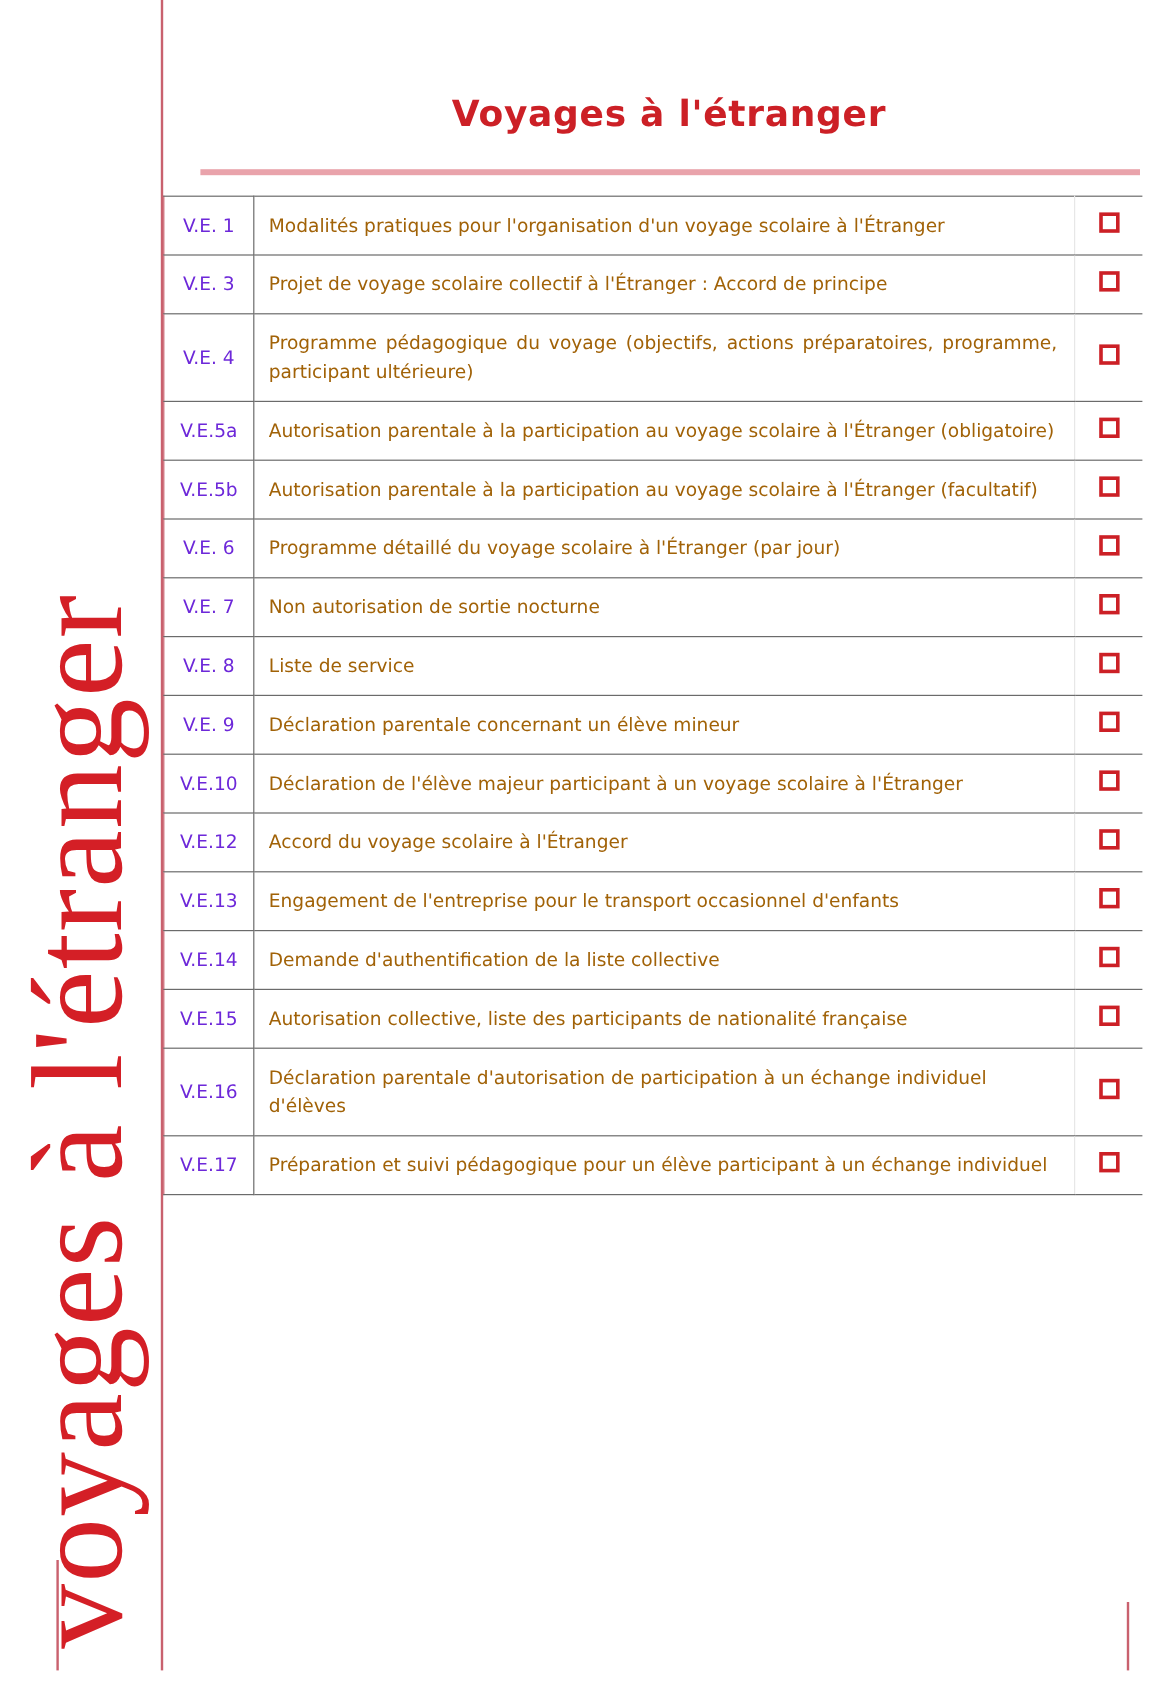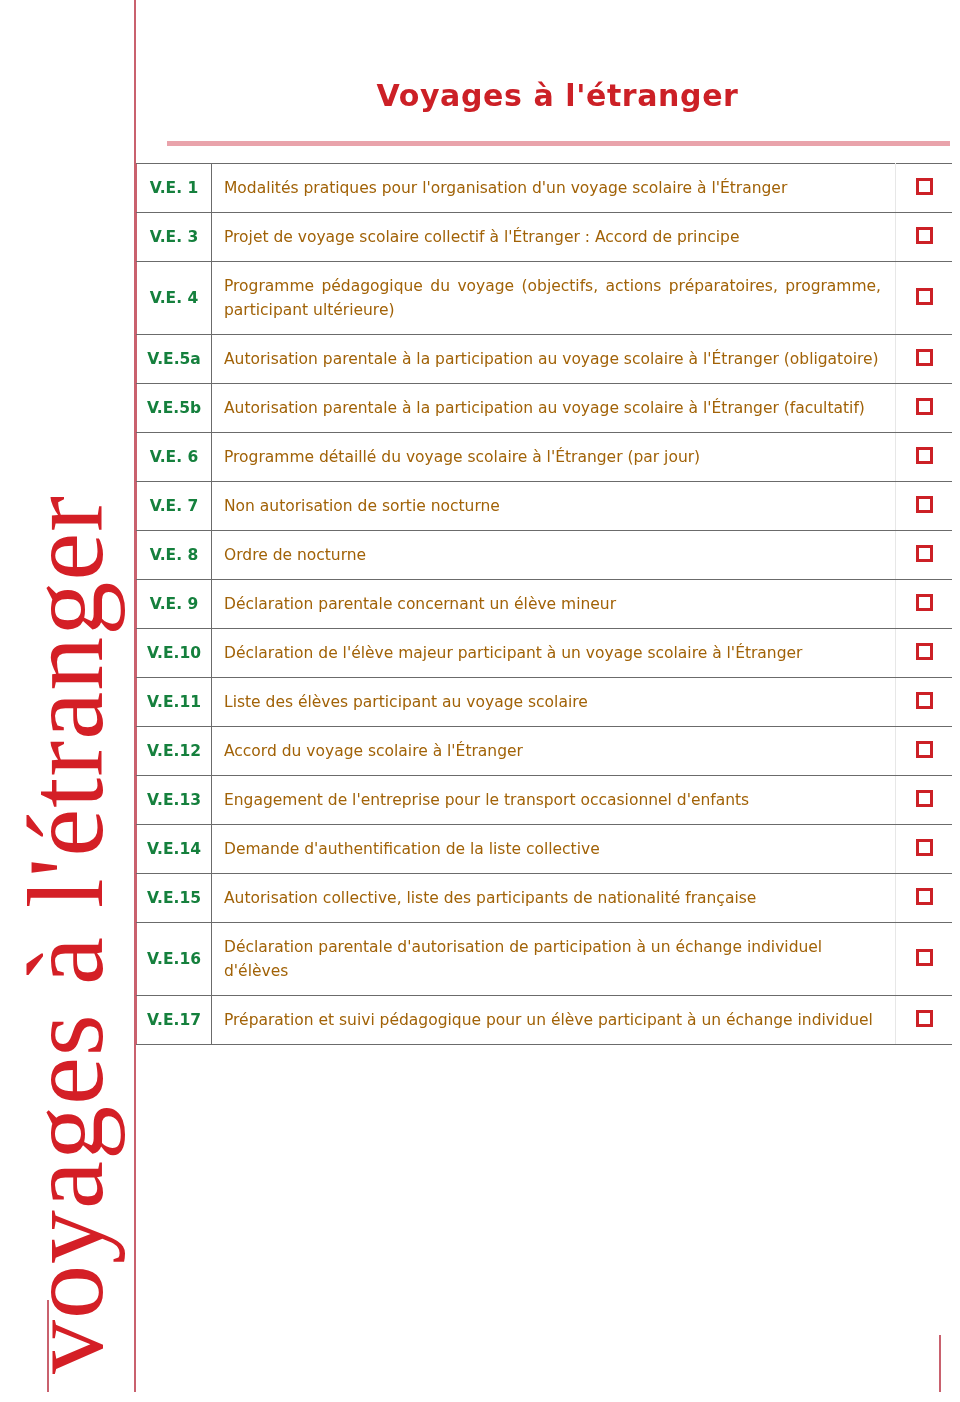--- a/index.html
+++ b/index.html
@@ -82,27 +82,26 @@
   #checklist-table td {
     border-top: 1.5px solid #6B6B6B;
     border-bottom: 1.5px solid #6B6B6B;
     vertical-align: middle;
     padding: 0;
   }
   .cell-code {
     width: 70px;
     border-right: 1.5px solid #6B6B6B;
     border-left: 1.5px solid #C9616E;
-    color: #15803d;
+    color: #6d28d9;
     font-size: 15.5px;
     font-family: "DejaVu Sans", sans-serif;
     text-align: center;
     padding: 12px 2px 12px 2px !important;
     white-space: nowrap;
-    font-weight: bold;
   }
   .cell-label {
     border-right: 1.5px solid #E7E7E7;
     color: #a16207;
     font-size: 15.5px;
     font-family: "DejaVu Sans", sans-serif;
     text-align: justify;
     text-justify: inter-word;
     line-height: 1.55;
     padding: 12px 14px 12px 12px !important;
@@ -166,39 +165,34 @@
         <td class="cell-label single">Programme détaillé du voyage scolaire à l'Étranger (par jour)</td>
         <td class="cell-check"><span class="checkbox"></span></td>
       </tr>
       <tr>
         <td class="cell-code">V.E. 7</td>
         <td class="cell-label single">Non autorisation de sortie nocturne</td>
         <td class="cell-check"><span class="checkbox"></span></td>
       </tr>
       <tr>
         <td class="cell-code">V.E. 8</td>
-        <td class="cell-label single">Ordre de nocturne</td>
+        <td class="cell-label single">Liste de service</td>
         <td class="cell-check"><span class="checkbox"></span></td>
       </tr>
       <tr>
         <td class="cell-code">V.E. 9</td>
         <td class="cell-label single">Déclaration parentale concernant un élève mineur</td>
         <td class="cell-check"><span class="checkbox"></span></td>
       </tr>
       <tr>
         <td class="cell-code">V.E.10</td>
         <td class="cell-label single">Déclaration de l'élève majeur participant à un voyage scolaire à l'Étranger</td>
         <td class="cell-check"><span class="checkbox"></span></td>
       </tr>
       <tr>
-        <td class="cell-code">V.E.11</td>
-        <td class="cell-label single">Liste des élèves participant au voyage scolaire</td>
-        <td class="cell-check"><span class="checkbox"></span></td>
-      </tr>
-      <tr>
         <td class="cell-code">V.E.12</td>
         <td class="cell-label single">Accord du voyage scolaire à l'Étranger</td>
         <td class="cell-check"><span class="checkbox"></span></td>
       </tr>
       <tr>
         <td class="cell-code">V.E.13</td>
         <td class="cell-label single">Engagement de l'entreprise pour le transport occasionnel d'enfants</td>
         <td class="cell-check"><span class="checkbox"></span></td>
       </tr>
       <tr>

